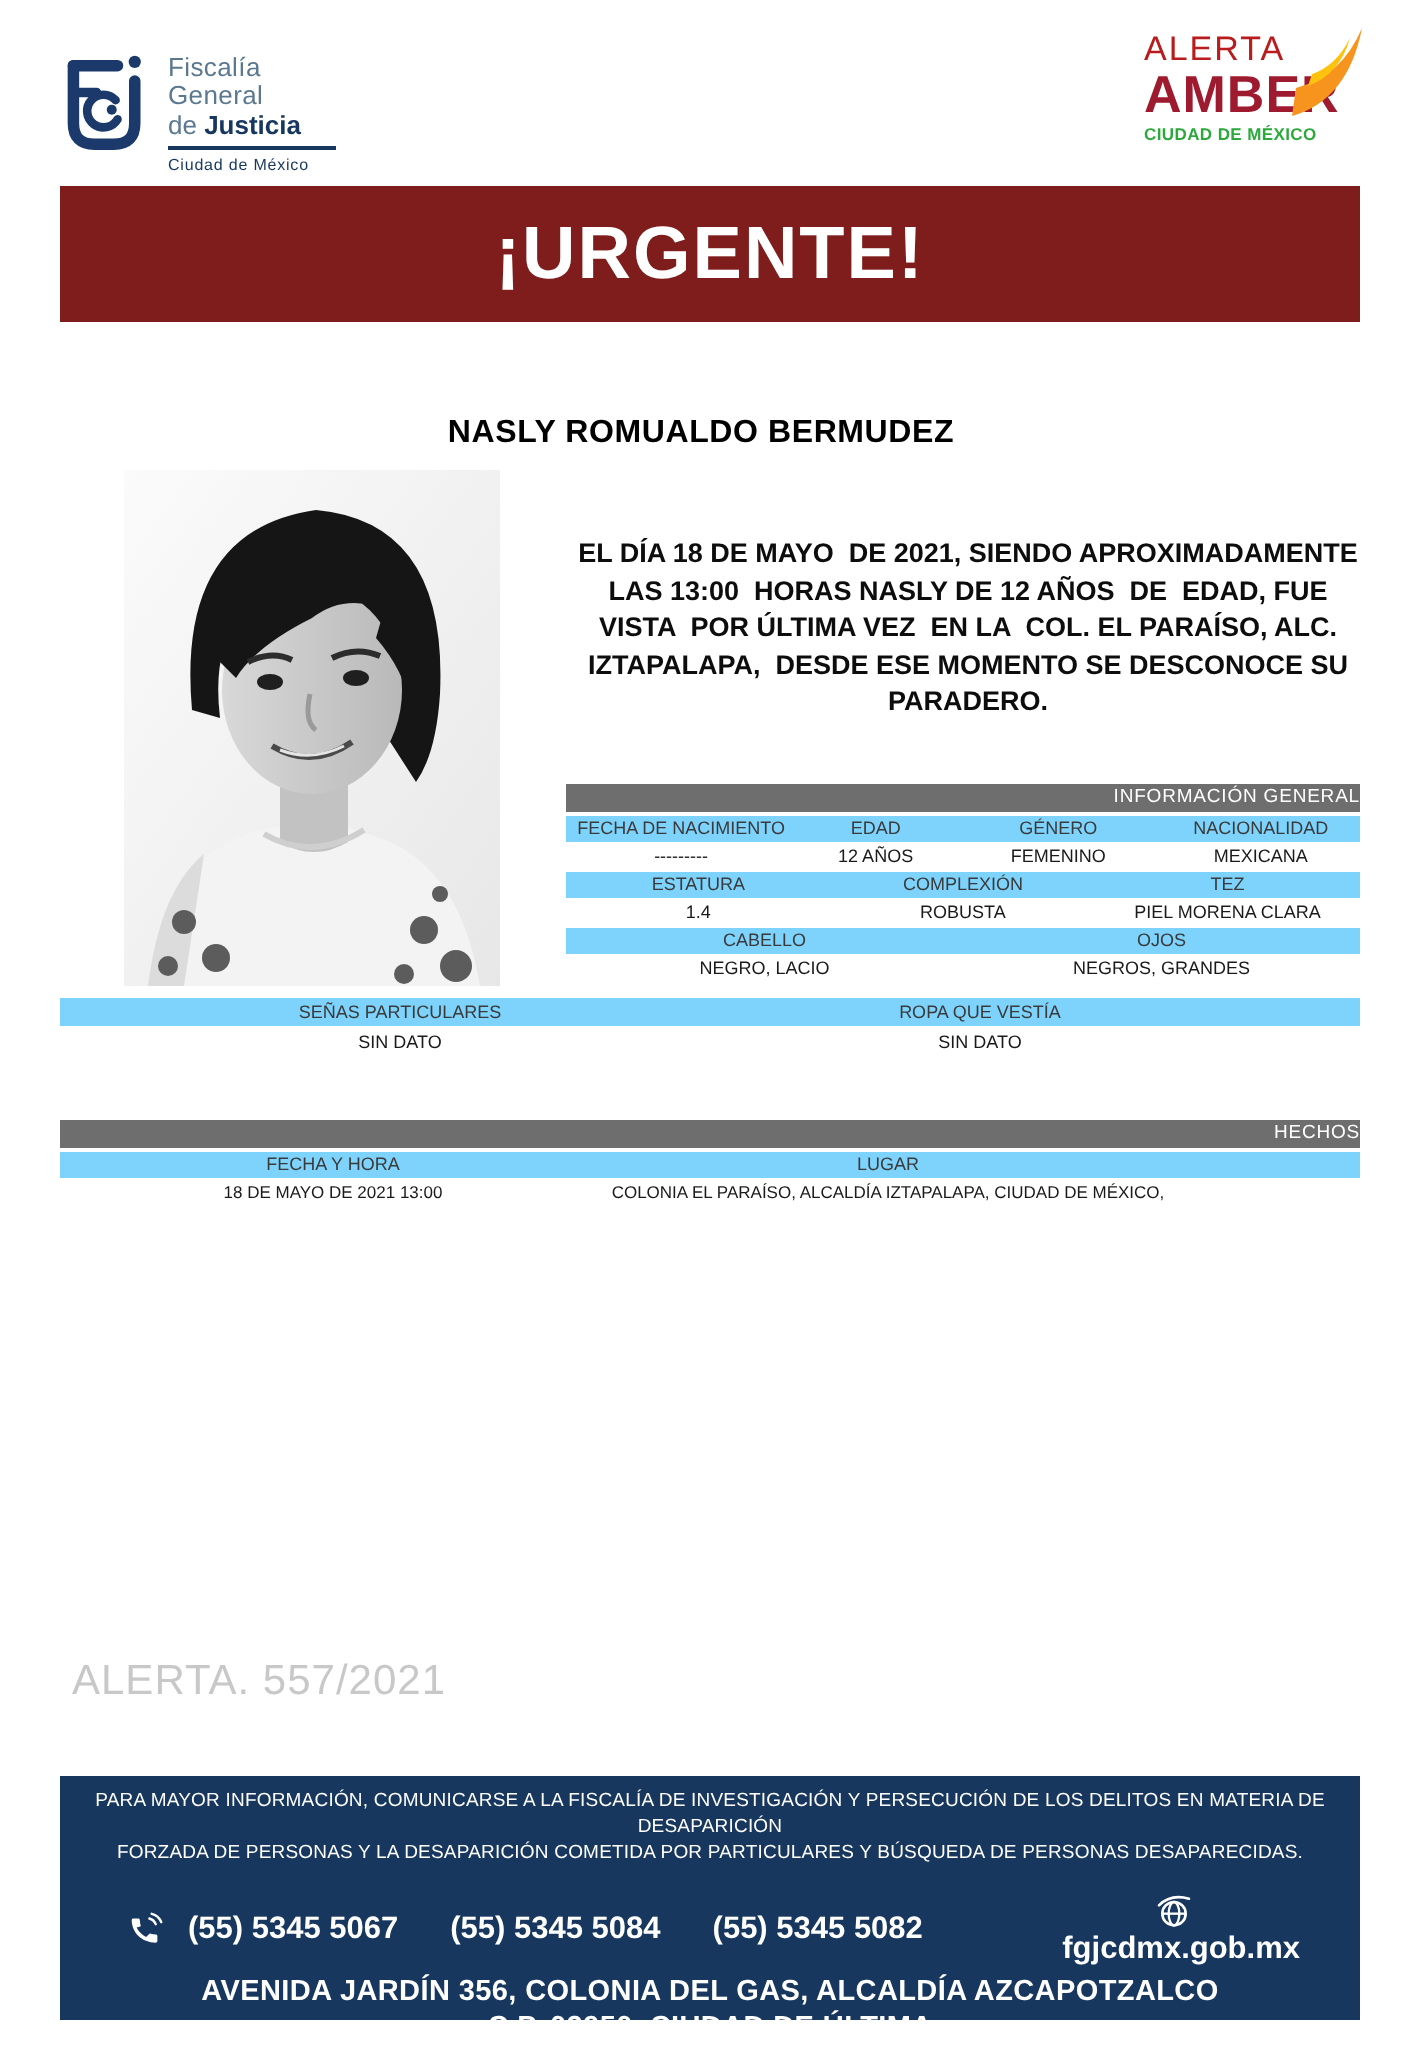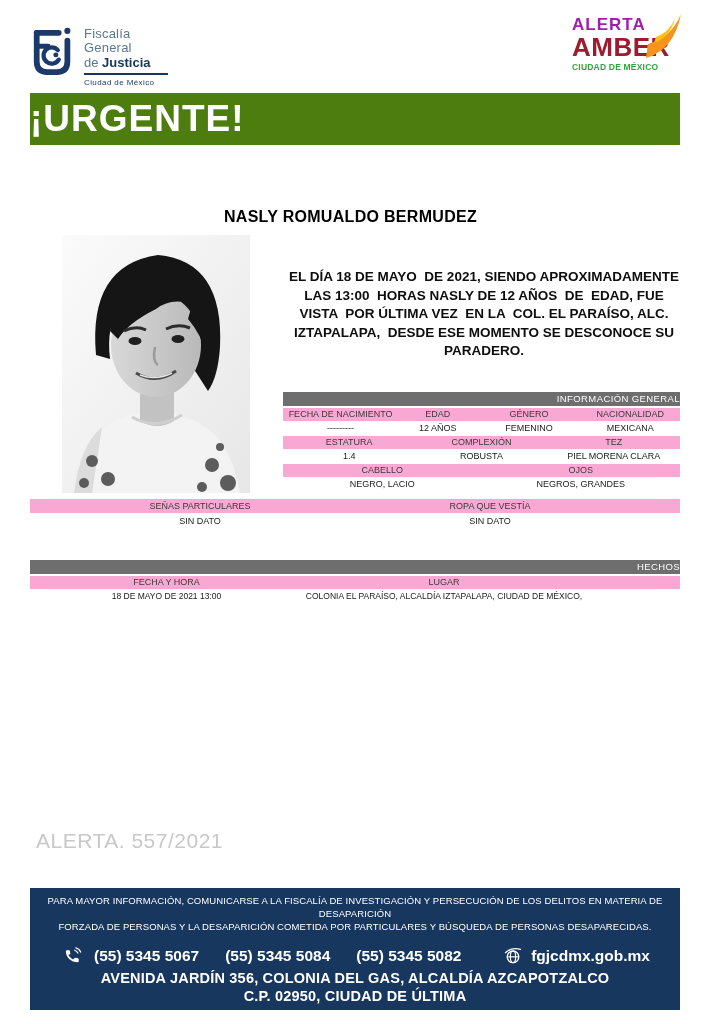--- a/index.html
+++ b/index.html
@@ -14,46 +14,46 @@
   .fgj-logo { position:absolute; left:30px; top:24px; display:flex; align-items:flex-start; }
   .fgj-mono { width:46px; height:56px; }
   .fgj-text { margin-left:8px; padding-top:3px; }
   .fgj-l1, .fgj-l2 { font-size:13px; line-height:14px; color:#5a7890; letter-spacing:.2px; }
   .fgj-l3 { font-size:13px; line-height:15px; color:#5a7890; }
   .fgj-l3 b { color:#17375e; font-weight:bold; }
   .fgj-rule { width:84px; border-top:2px solid #17375e; margin:3px 0 3px 0; }
   .fgj-sub { font-size:8px; color:#17375e; letter-spacing:.4px; }
 
   .amber-logo { position:absolute; right:25px; top:16px; width:104px; line-height:1; }
-  .amber-l1 { font-size:17px; font-weight:bold; color:#a21caf; letter-spacing:1px; }
+  .amber-l1 { font-size:17px; font-weight:normal; color:#b91c1c; letter-spacing:1px; }
   .amber-l2 { font-size:26px; font-weight:bold; color:#9E1B2F; letter-spacing:.5px; margin-top:1px; }
   .amber-l3 { font-size:8.5px; font-weight:bold; color:#2DA93C; letter-spacing:.2px; margin-top:3px; }
   .amber-swoosh { position:absolute; right:-8px; top:-4px; width:40px; height:52px; }
 
   
-  .banner { position:absolute; left:30px; top:93px; width:650px; height:52px;
-            background:#4d7c0f; display:flex; align-items:center; }
+  .banner { position:absolute; left:30px; top:93px; width:650px; height:68px;
+            background:#7f1d1d; display:flex; align-items:center; justify-content:center; }
   .banner span { color:#fff; font-size:37px; font-weight:bold; letter-spacing:1px; }
   .date-line { position:absolute; top:178px; right:30px; font-size:12.5px; color:#333; }
   .missing-name { position:absolute; top:208px; left:0; width:100%; text-align:center;
                   font-size:16px; font-weight:bold; letter-spacing:.3px; color:#000; }
 
   
   .photo { position:absolute; left:62px; top:235px; width:188px; height:258px; overflow:hidden; }
   .photo svg { width:100%; height:100%; display:block; }
 
   
   .desc { position:absolute; left:276px; top:268px; width:416px; text-align:center;
           font-weight:bold; font-size:13.5px; line-height:18.5px; white-space:pre-wrap; color:#0d0d0d; }
 
   
   .bar-dark { background:#6e6e6e; color:#fff; text-align:right; height:14px;
               line-height:14px; font-size:9.5px; letter-spacing:.4px; margin-bottom:2px; }
   .trow { display:flex; height:13px; line-height:13px; text-align:center; margin-bottom:1px; }
-  .trow.lab { background:#f9a8d4; color:#3a3a3a; }
+  .trow.lab { background:#7dd3fc; color:#3a3a3a; }
   .trow.val { background:transparent; color:#1a1a1a; }
   .trow > div { overflow:hidden; white-space:nowrap; }
   .fs9  { font-size:9px; }
   .fs85 { font-size:8.5px; }
 
   .itable { position:absolute; left:283px; top:392px; width:397px; }
   .c4 > div:nth-child(1){width:29%;} .c4 > div:nth-child(2){width:20%;}
   .c4 > div:nth-child(3){width:26%;} .c4 > div:nth-child(4){width:25%;}
   .c3 > div {width:33.33%;}
   .c2 > div {width:50%;}
@@ -72,21 +72,21 @@
 
   
   .footer { position:absolute; left:30px; top:888px; width:650px; height:122px;
             background:#17375e; color:#fff; }
   .f-info { padding-top:7px; font-size:9.5px; line-height:1.35; text-align:center;
             white-space:pre-line; letter-spacing:.1px; }
   .phone-row { margin-top:13px; display:flex; align-items:center;
                padding:0 30px 0 32px; font-weight:bold; font-size:15.5px; }
   .phone-row .num { margin-left:12px; }
   .phone-row .num + .num { margin-left:26px; }
-  .globe-wrap { margin-left:auto; display:flex; align-items:center; }
+  .globe-wrap { margin-left:auto; display:flex; align-items:center;flex-direction:column; }
   .globe-wrap .site { margin-left:8px; }
   .f-addr1 { margin-top:4px; text-align:center; font-weight:bold; font-size:14.5px; letter-spacing:.2px; }
   .f-addr2 { margin-top:2px; text-align:center; font-weight:bold; font-size:14.5px; letter-spacing:.2px; }
   .icon-svg { width:20px; height:20px; display:block; }
 </style>
 </head>
 <body>
 
 <div class="poster">
 

